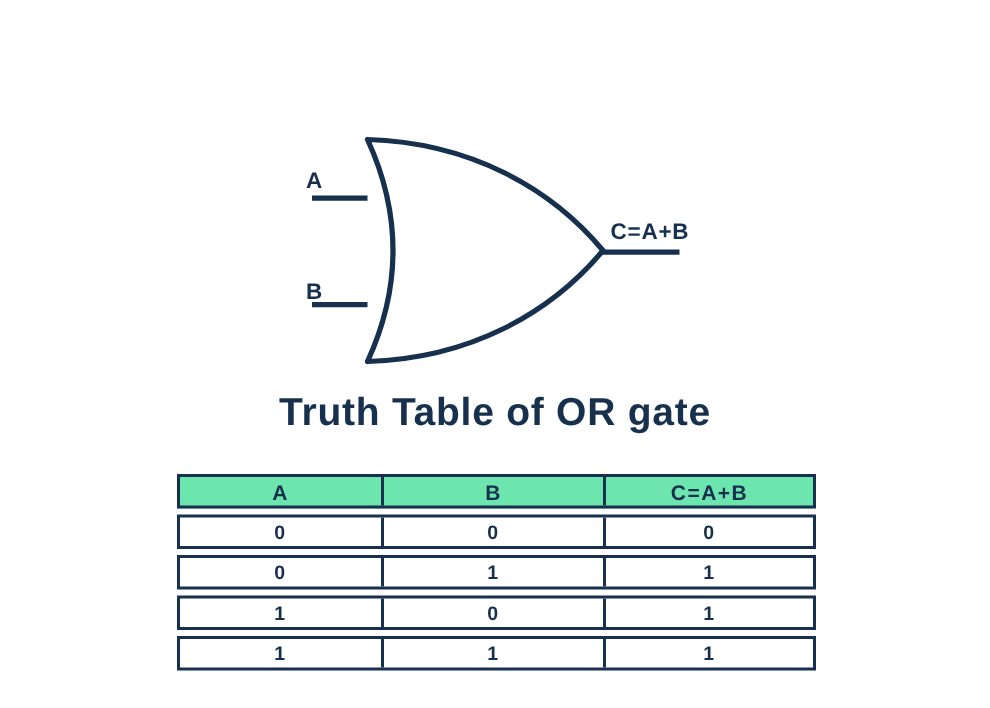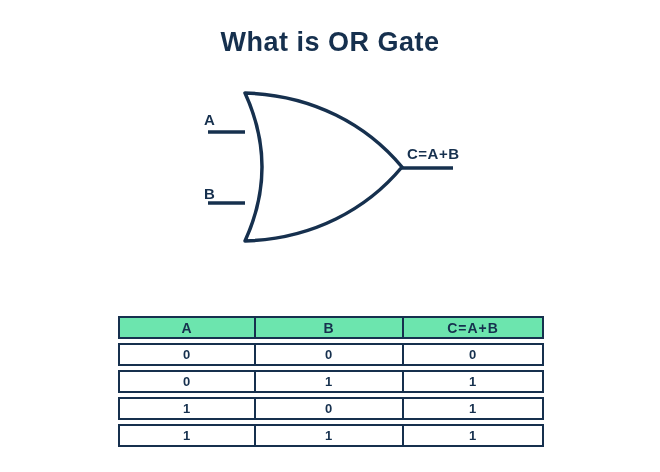--- a/index.html
+++ b/index.html
@@ -94,32 +94,32 @@
     letter-spacing: 1px;
   }
   .tcell + .tcell { border-left: 2.5px solid var(--navy); }
   .trow.header .tcell { font-weight: bold; font-size: 14px; }
 </style>
 </head>
 <body>
 
 <div class="canvas">
 
-  <h1 class="page-title">What is OR Gate</h1>
 
   <svg class="gate-svg" viewBox="0 0 270 160">
     <text x="9" y="40">A</text>
     <line class="wire" x1="13" y1="47" x2="50" y2="47"></line>
     <text x="9" y="114">B</text>
     <line class="wire" x1="13" y1="118" x2="50" y2="118"></line>
     <line class="wire" x1="205" y1="83" x2="258" y2="83"></line>
     <path class="gate-body" d="M 50 8 C 118 10 172 40 207 82 C 172 124 118 154 50 156 Q 84 82 50 8 Z"></path>
     <text x="212" y="74">C=A+B</text>
   </svg>
 
+  <h2 class="table-title">Truth Table of OR gate</h2>
 
   <div class="truth-table">
     <div class="trow header">
       <div class="tcell">A</div>
       <div class="tcell">B</div>
       <div class="tcell">C=A+B</div>
     </div>
     <div class="trow">
       <div class="tcell">0</div>
       <div class="tcell">0</div>

